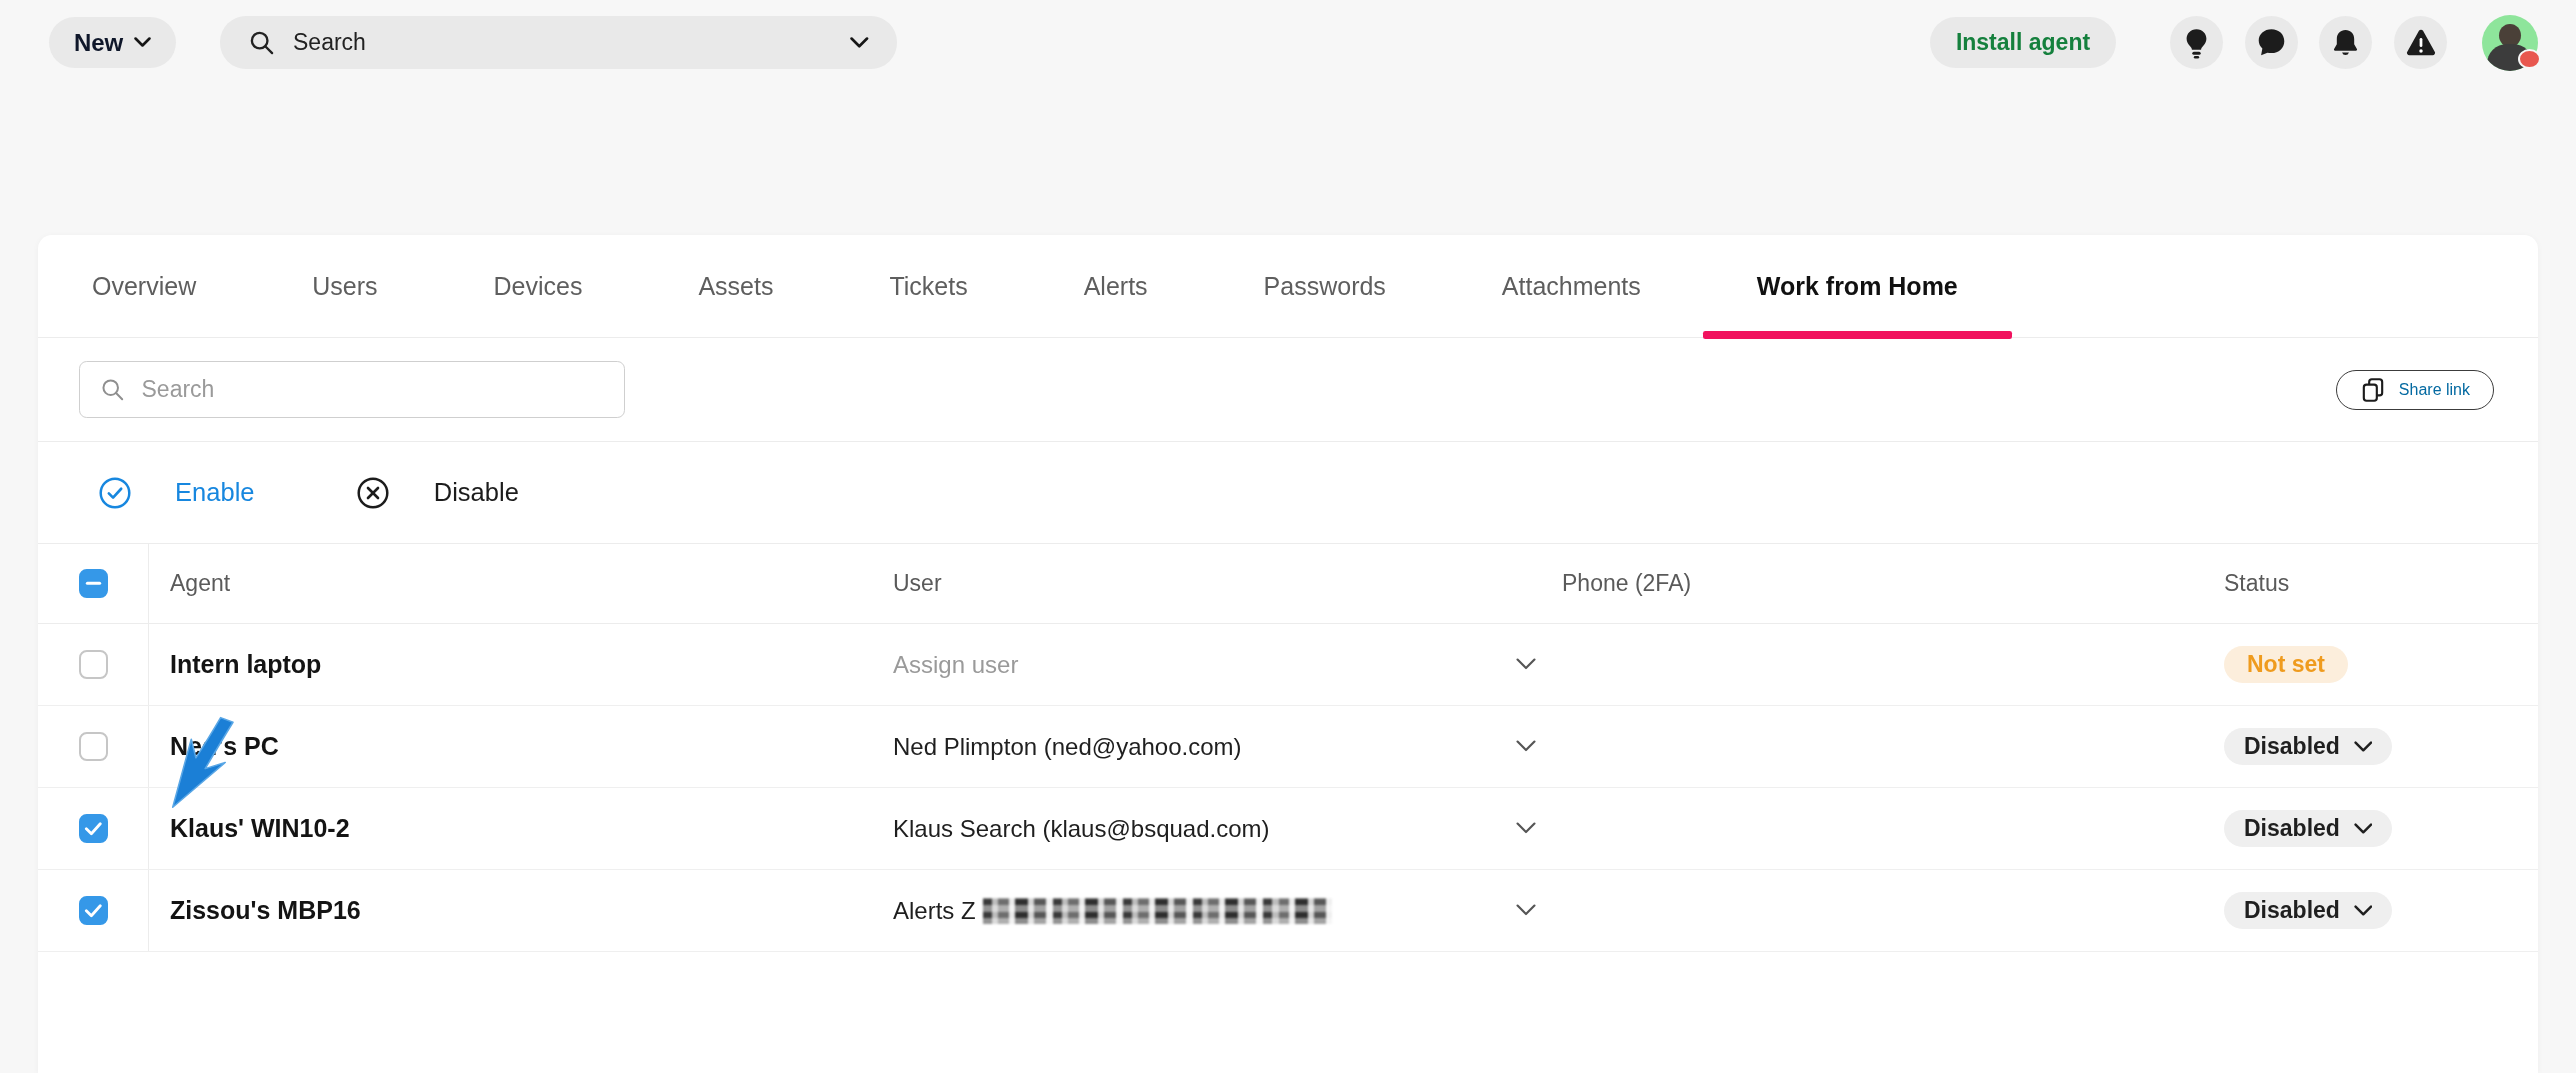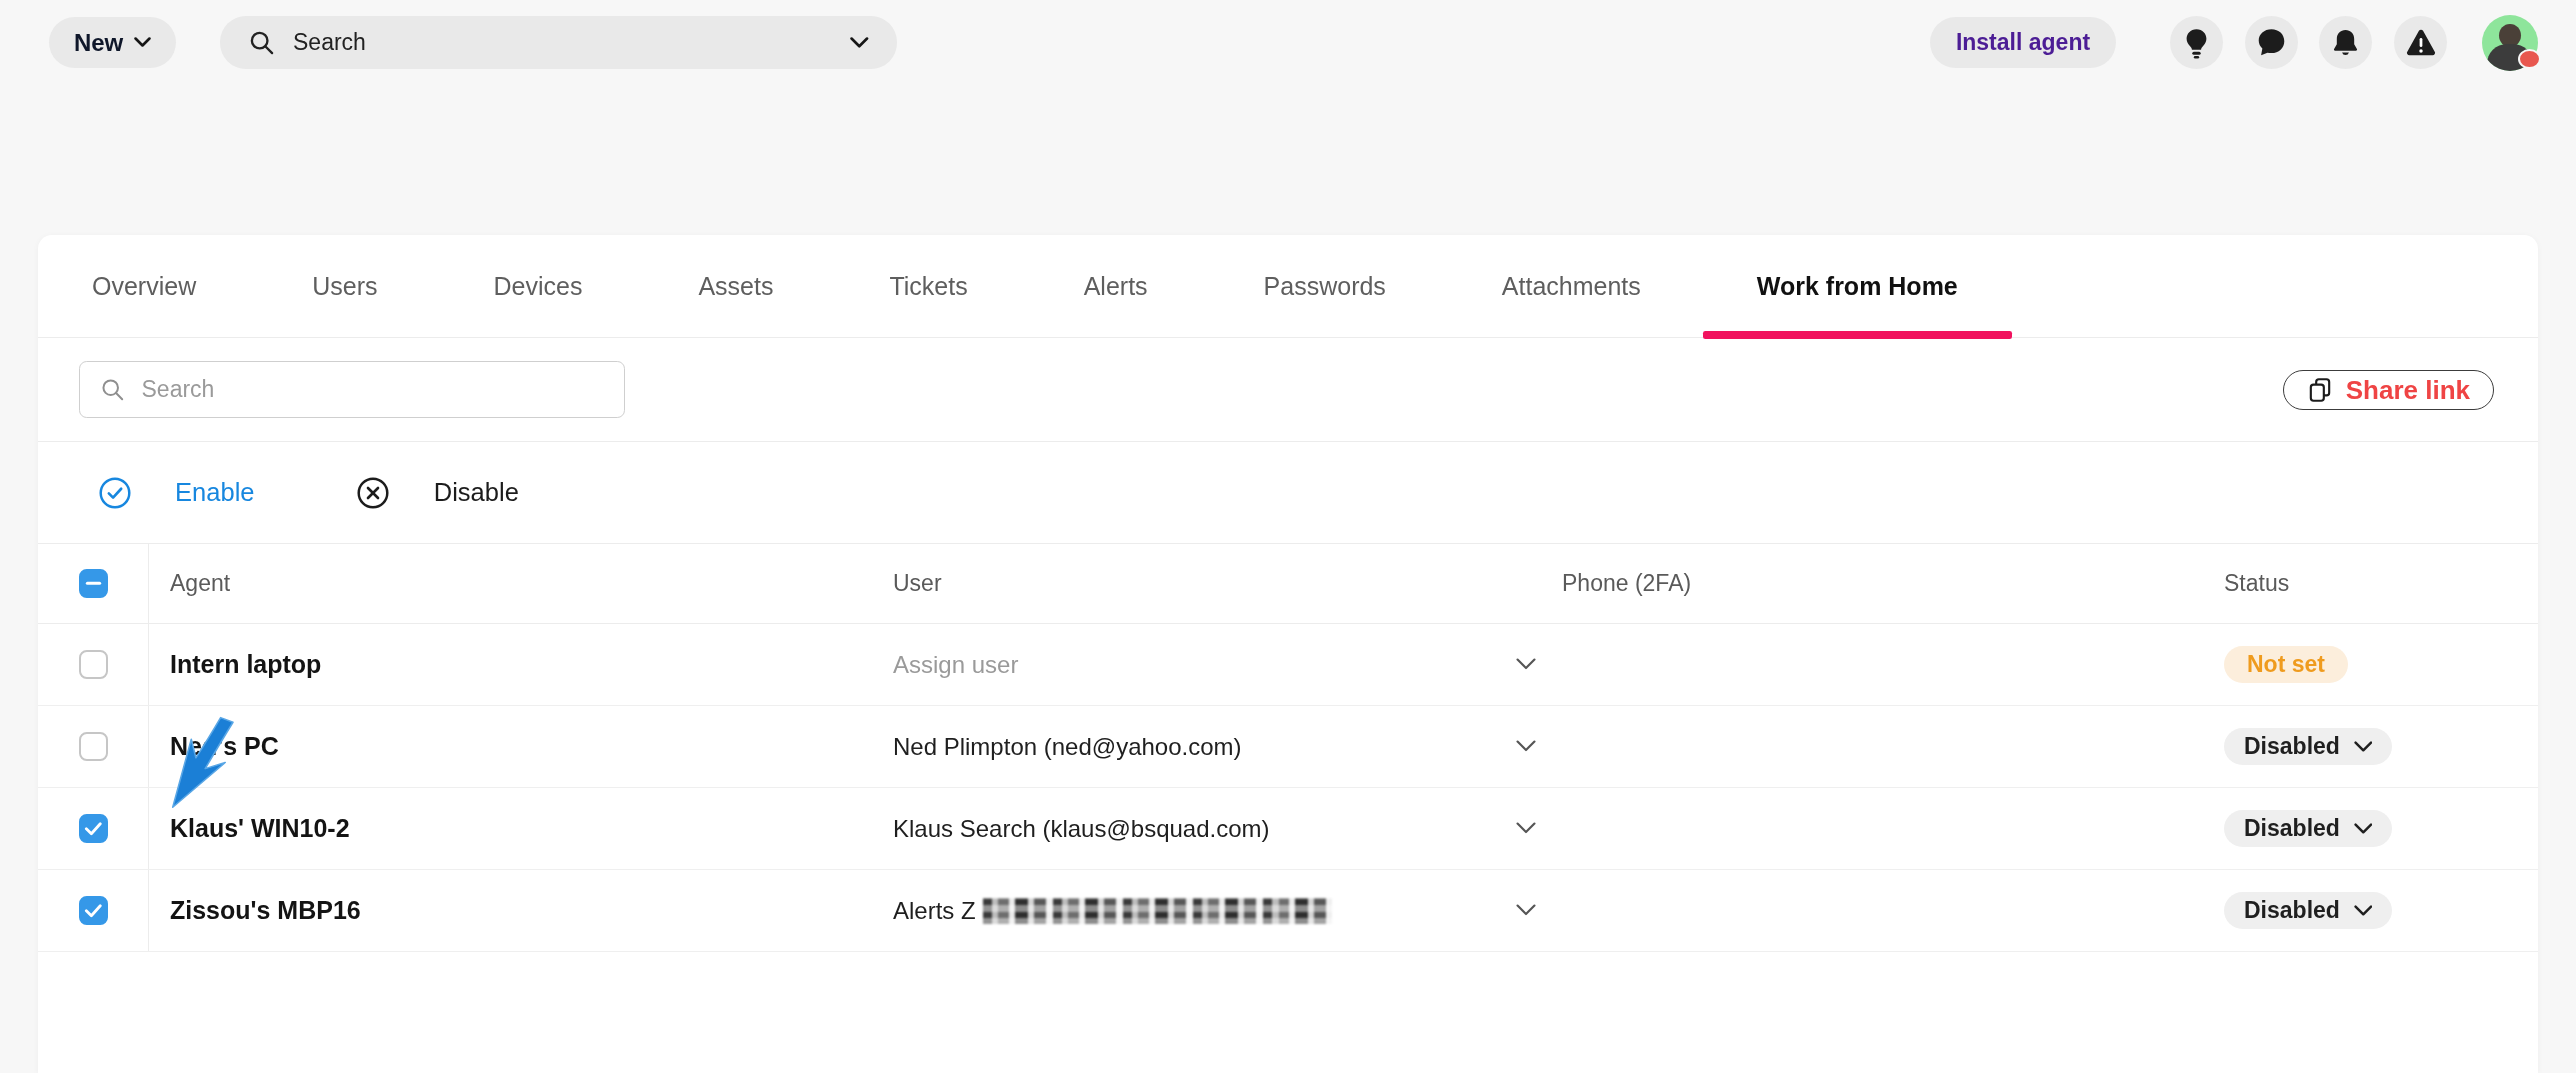--- a/index.html
+++ b/index.html
@@ -14,21 +14,21 @@
   .topbar { position:absolute; left:0; top:0; width:2576px; height:87px; }
   .pill {
     position:absolute; background:#e9e9e9; border-radius:26px;
     display:flex; align-items:center; cursor:pointer;
   }
   .new-pill { left:49px; top:17px; width:127px; height:51px; justify-content:center; gap:10.8px; }
   .new-pill .lbl { font-size:24px; font-weight:700; color:#0f172a; }
   .gsearch-pill { left:220px; top:16px; width:677px; height:53px; padding:0 28px; gap:17px; }
   .gsearch-pill .lbl { font-size:23px; color:#222; flex:1; }
   .install-pill { left:1930px; top:17px; width:186px; height:51px; justify-content:center; }
-  .install-pill .lbl { font-size:23px; font-weight:600; color:#4c1d95; }
+  .install-pill .lbl { font-size:23px; font-weight:600; color:#15803d; }
   .iconbtn {
     position:absolute; top:16px; width:53px; height:53px; border-radius:50%;
     background:#e9e9e9; display:flex; align-items:center; justify-content:center; cursor:pointer;
   }
   .avatar {
     position:absolute; left:2482px; top:14.7px; width:56px; height:56px; border-radius:50%;
     background:#8ee59b; overflow:hidden; cursor:pointer;
   }
   .avatar .head { position:absolute; left:17px; top:9.3px; width:21.6px; height:23px; border-radius:50%; background:#4a4038; }
   .avatar .body { position:absolute; left:4.6px; top:29px; width:46px; height:31px; border-radius:20px 20px 0 0; background:#3c3c3c; }
@@ -78,21 +78,21 @@
   .tbl-search input {
     border:none; outline:none; flex:1; font-size:23px; color:#222;
     font-family:"Liberation Sans","DejaVu Sans",sans-serif; background:transparent;
   }
   .tbl-search input::placeholder { color:#9a9a9a; }
   .share-btn {
     position:absolute; right:44px; top:32px; height:40px; padding:0 23px;
     border:1.5px solid #3c3c3c; border-radius:20px; background:#fff;
     display:flex; align-items:center; gap:12.4px; cursor:pointer;
   }
-  .share-btn .lbl { font-size:26px; font-weight:700; color:#ef4444; }
+  .share-btn .lbl { font-size:16px; font-weight:400; color:#0369a1; }
 
   
   .actions { height:102px; display:flex; align-items:center; padding-left:41px; gap:18.6px; border-bottom:1.5px solid #ececec; }
   .action { display:flex; align-items:center; gap:15.5px; cursor:pointer; padding:0 18.6px; }
   .action .lbl { font-size:25.5px;margin-left:28px; }
   .action.enable .lbl { color:#1787df; }
   .action.disable .lbl { color:#1c1c1c; }
 
   
   .grid-row { display:grid; grid-template-columns:111px 706px 707px 662px 1fr; align-items:center; }

